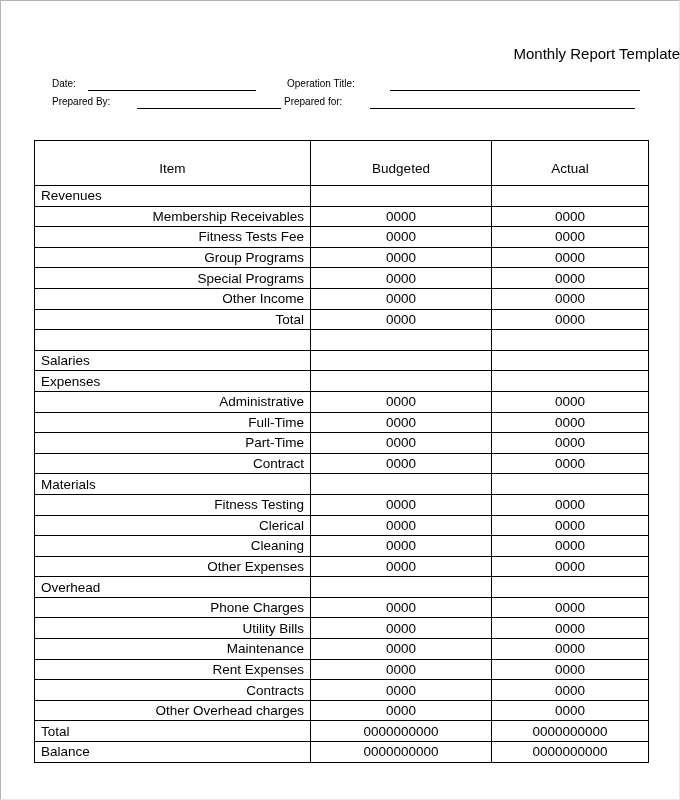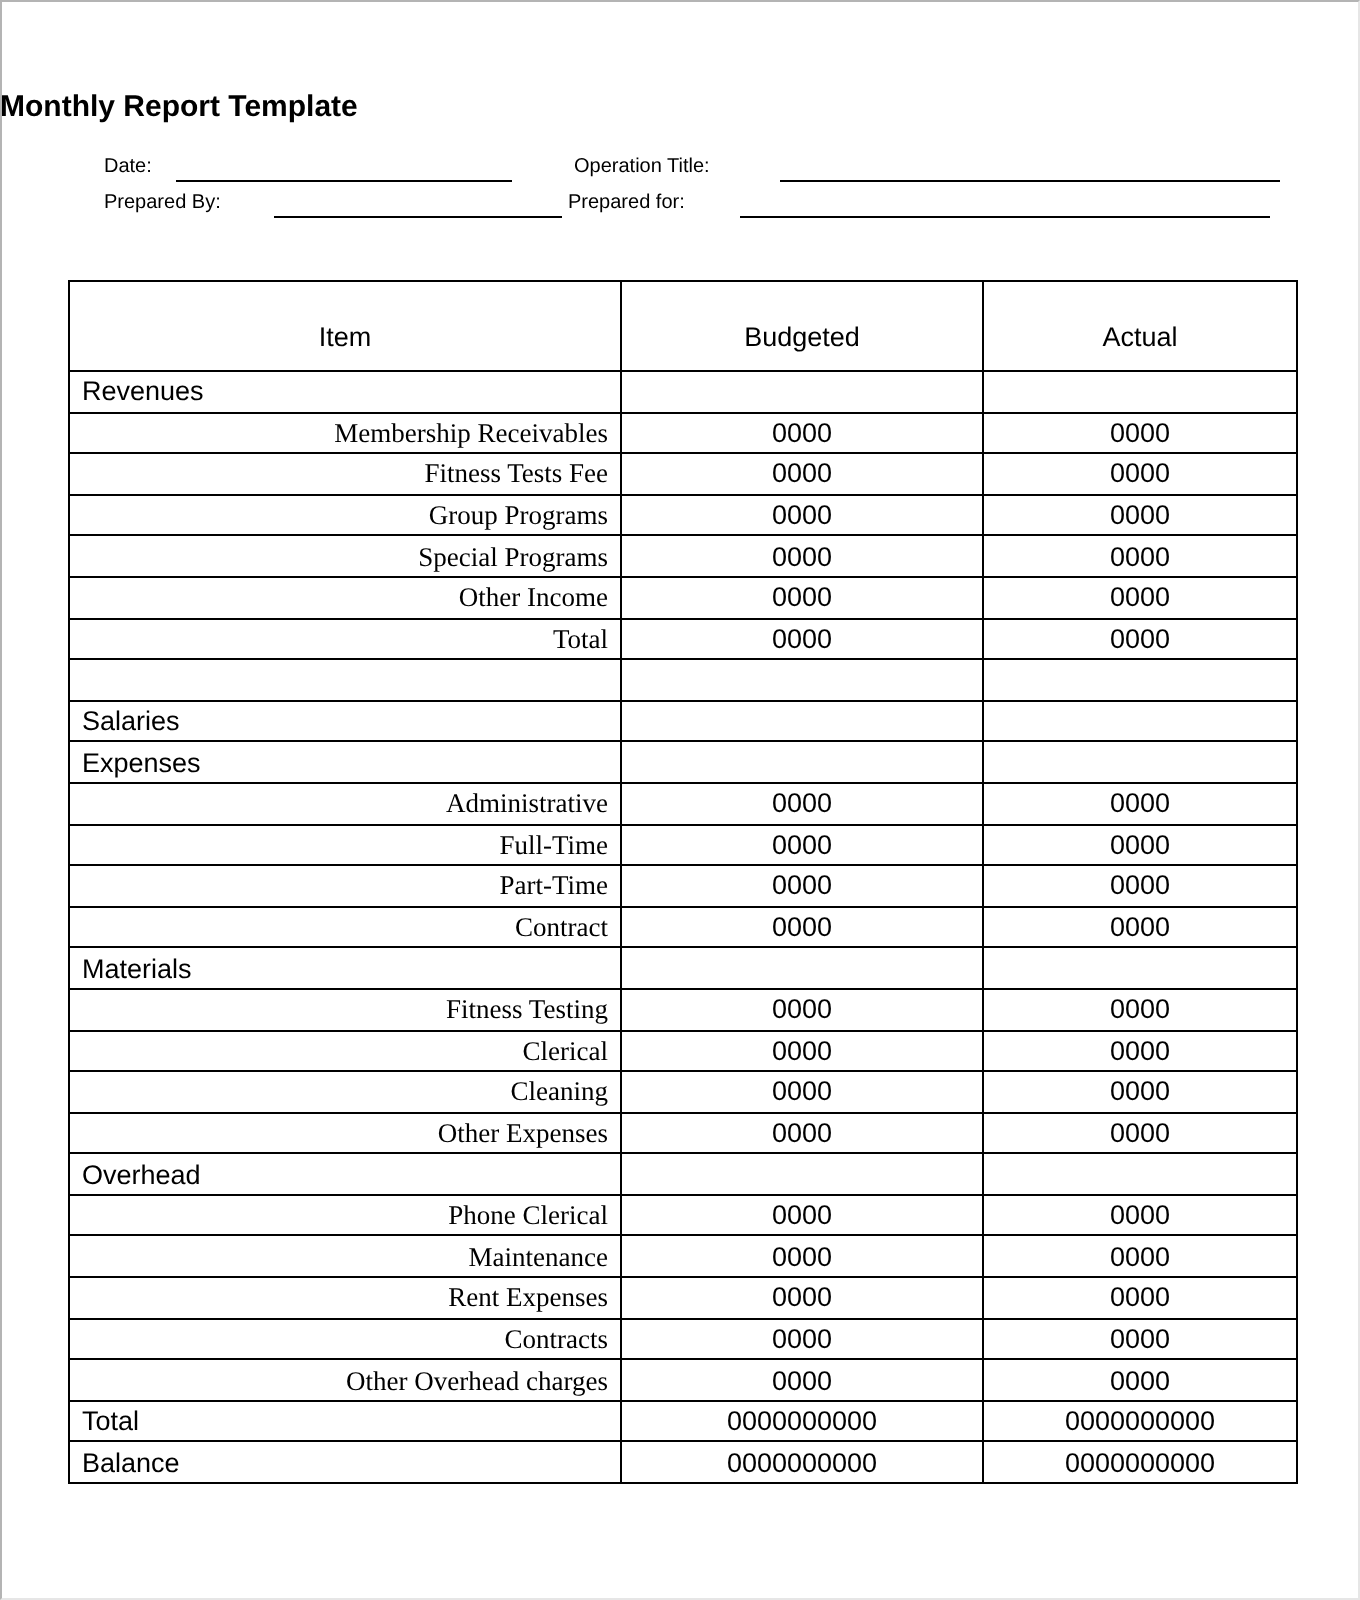--- a/index.html
+++ b/index.html
@@ -22,22 +22,22 @@
       border-top: 1px solid #b4b4b4;
       border-left: 1px solid #b4b4b4;
       border-right: 1px solid #e6e6e6;
       border-bottom: 1px solid #e6e6e6;
     }
     .title {
       position: absolute;
       top: 44px;
       left: 0;
       width: 680px;
-      text-align: left;
-      font-weight: bold;
+      text-align: right;
+      font-weight: normal;
       font-size: 15px;
       line-height: 20px;
     }
     .field {
       position: absolute;
       font-size: 10px;
       line-height: 16px;
       white-space: nowrap;
     }
     .field .line {
@@ -66,21 +66,21 @@
     .report-table th {
       height: 34px;
       padding-top: 10px;
       vertical-align: middle;
       text-align: center;
     }
     .col-item { width: 276px; }
     .col-budget { width: 181px; }
     .col-actual { width: 157px; }
     .section { text-align: left; padding-left: 6px; margin-left: 32px; }
-    .sub { text-align: right; font-family: Liberation Serif, serif; }
+    .sub { text-align: right; }
     .num { text-align: center; }
     .bold { font-weight: bold; margin-left: 11px; }
   </style>
 </head>
 <body>
 
 <div class="page-frame"></div>
 
 <div class="title">Monthly Report Template</div>
 
@@ -212,21 +212,26 @@
         <td class="sub">Other Expenses</td>
         <td class="num">0000</td>
         <td class="num">0000</td>
       </tr>
       <tr>
         <td class="section">Overhead</td>
         <td class="num"></td>
         <td class="num"></td>
       </tr>
       <tr>
-        <td class="sub">Phone Clerical</td>
+        <td class="sub">Phone Charges</td>
+        <td class="num">0000</td>
+        <td class="num">0000</td>
+      </tr>
+      <tr>
+        <td class="sub">Utility Bills</td>
         <td class="num">0000</td>
         <td class="num">0000</td>
       </tr>
       <tr>
         <td class="sub">Maintenance</td>
         <td class="num">0000</td>
         <td class="num">0000</td>
       </tr>
       <tr>
         <td class="sub">Rent Expenses</td>

